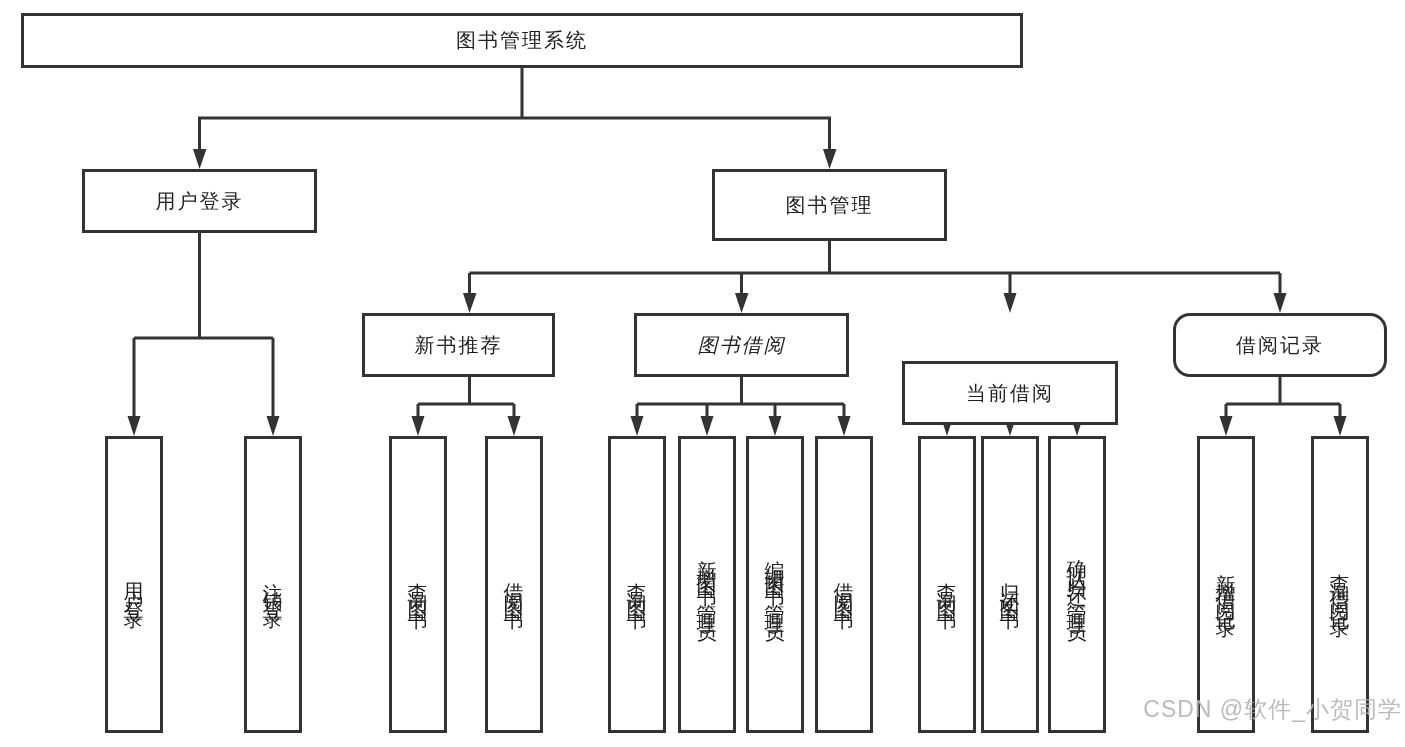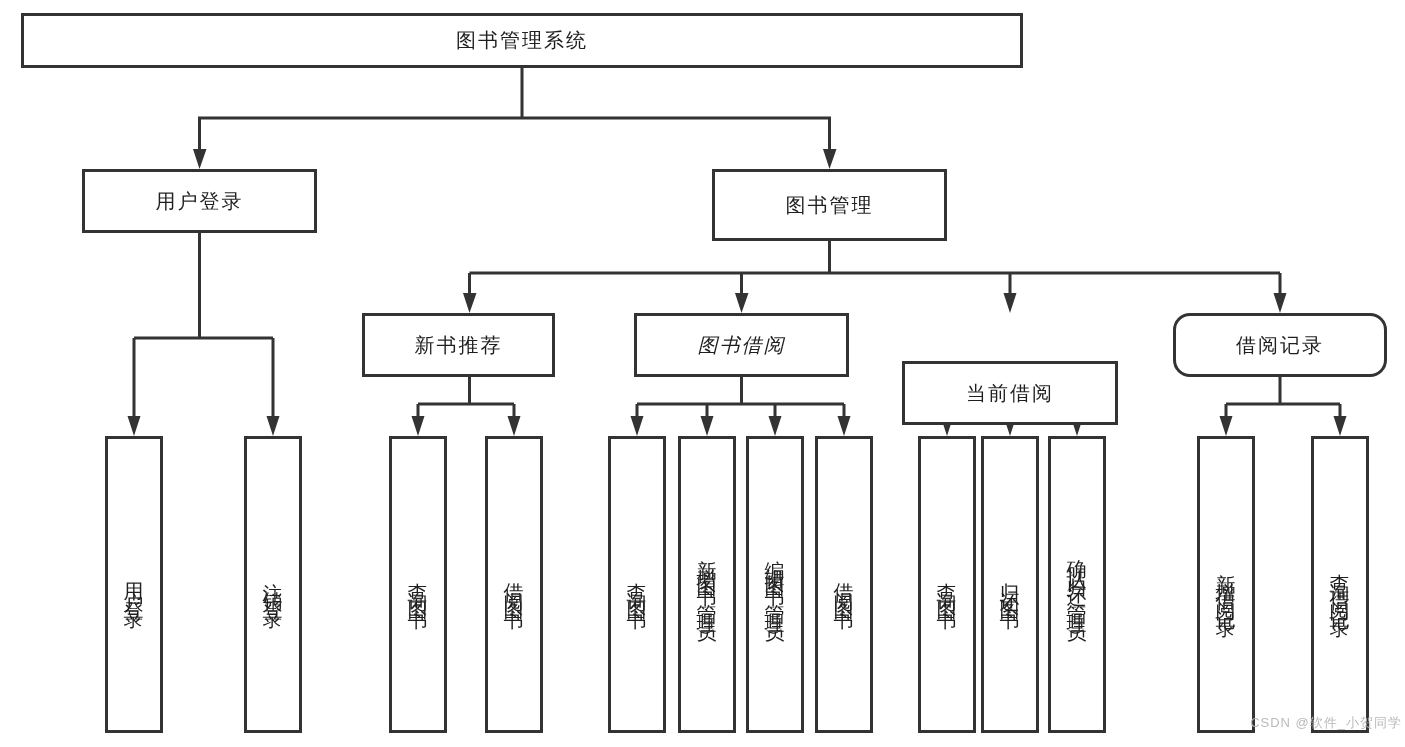--- a/index.html
+++ b/index.html
@@ -59,22 +59,22 @@
   .vbox .vtext {
     writing-mode: vertical-rl;
     font-size: 20px;
     letter-spacing: 9px;
     line-height: 1;
     white-space: nowrap;
   }
   .watermark {
     position: absolute;
     right: 3px;
-    top: 714px;
-    font-size: 13px;
+    top: 694px;
+    font-size: 23px;
     letter-spacing: 1px;
     color: var(--watermark);
     opacity: 0.9;
     z-index: 2;
   }
 </style>
 </head>
 <body>
 
 <div class="canvas">

